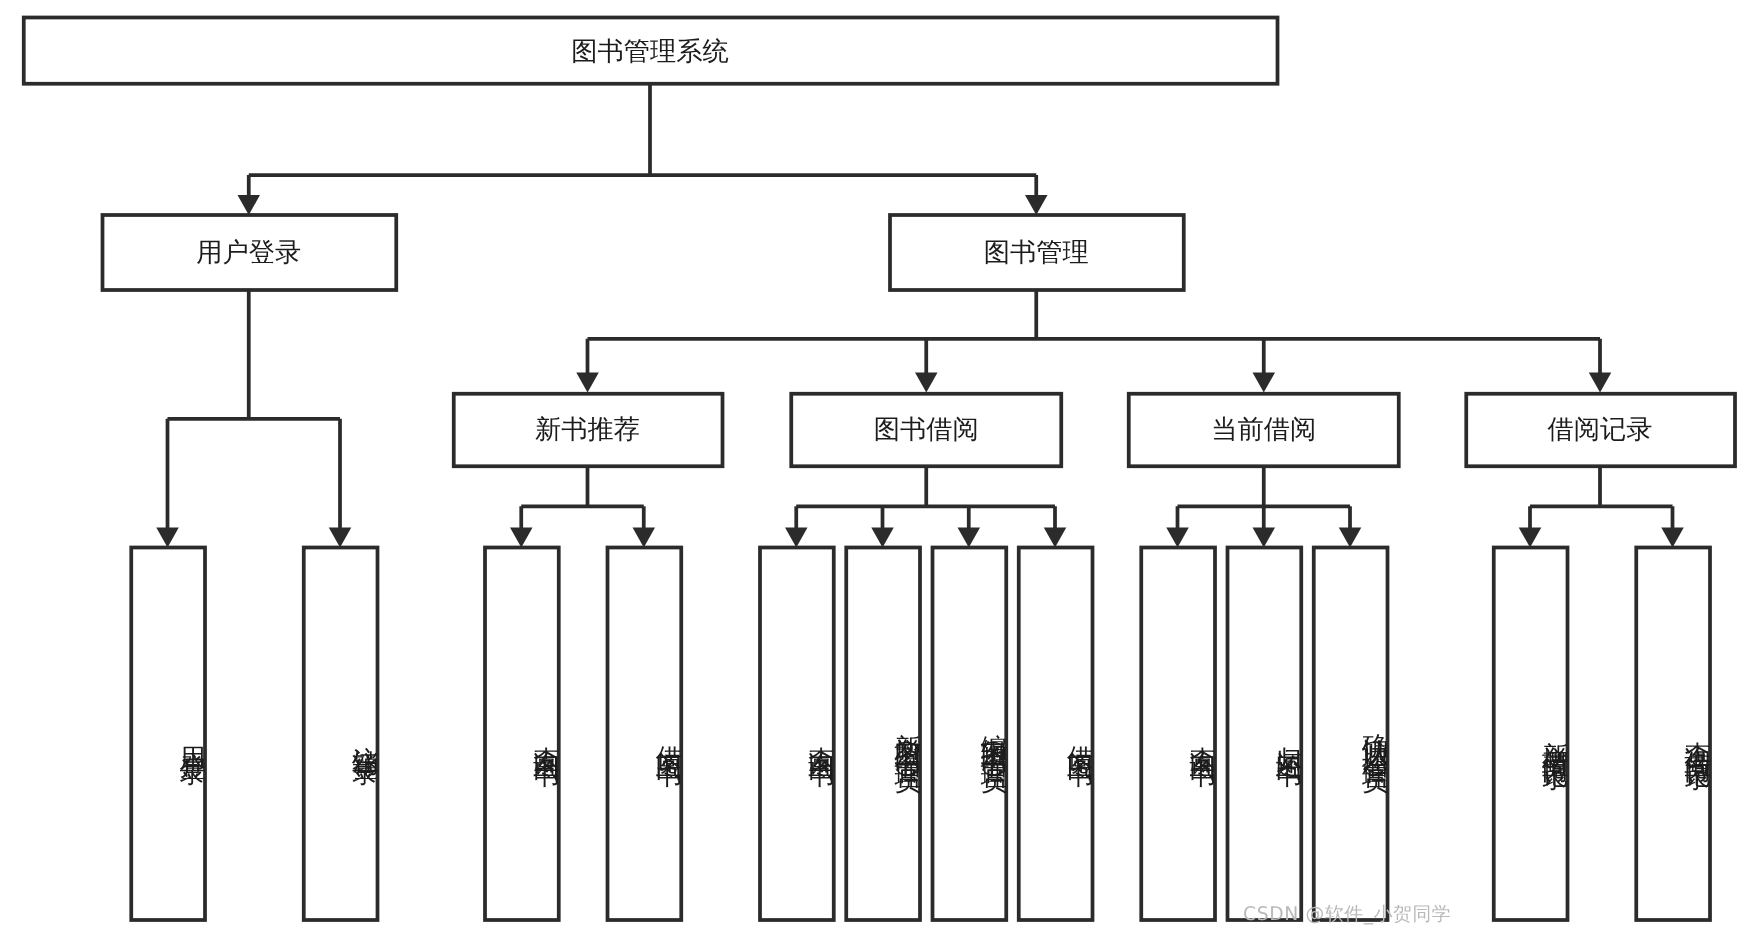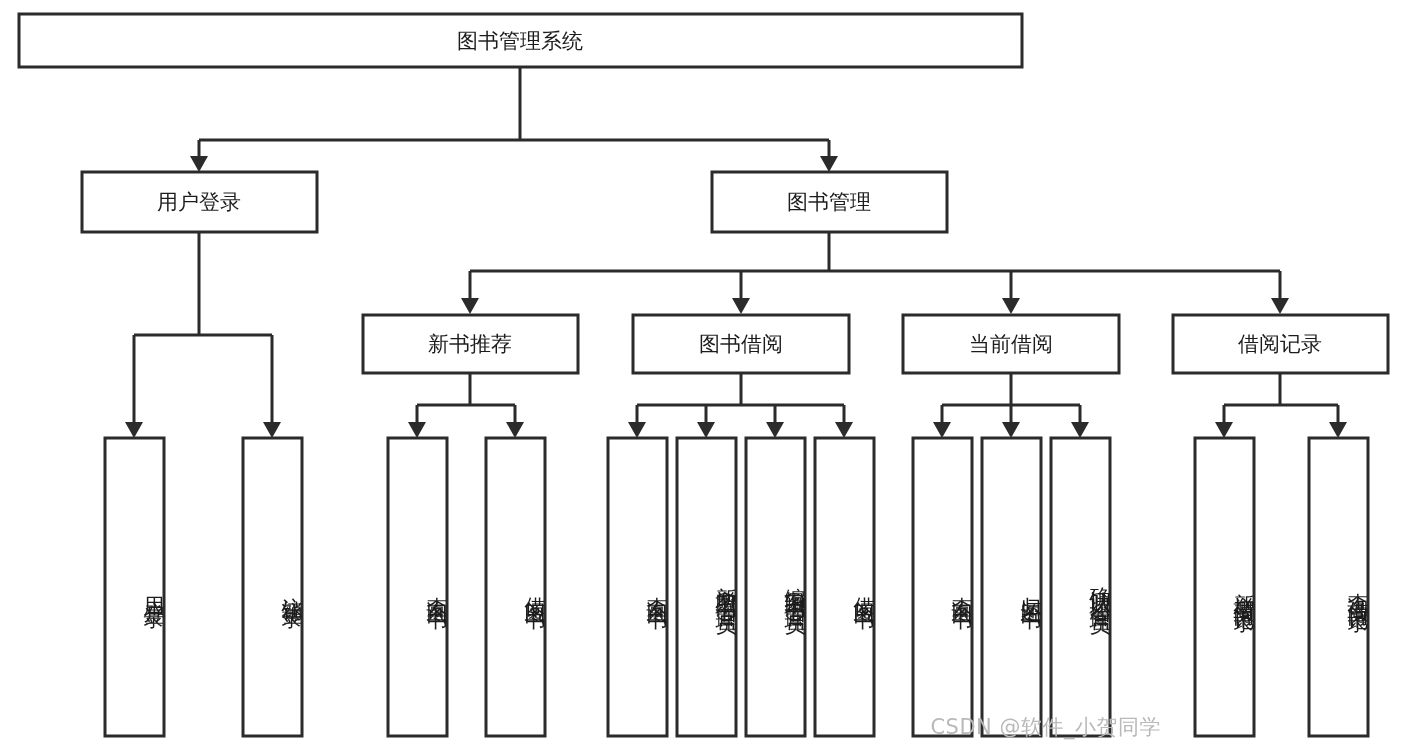--- a/index.html
+++ b/index.html
@@ -62,21 +62,21 @@
     align-items: flex-start;
     justify-content: center;
     white-space: nowrap;
     user-select: none;
   }
   .watermark {
     position: absolute;
     right: 8px;
     bottom: 6px;
     font-family: "DejaVu Sans", "Liberation Sans", sans-serif;
-    font-size: 21px;
+    font-size: 15px;
     color: #b9b9b9;
     letter-spacing: 0.5px;
     white-space: nowrap;
     user-select: none;
   }
 </style>
 </head>
 <body>
 
 <div id="diagram-root">

